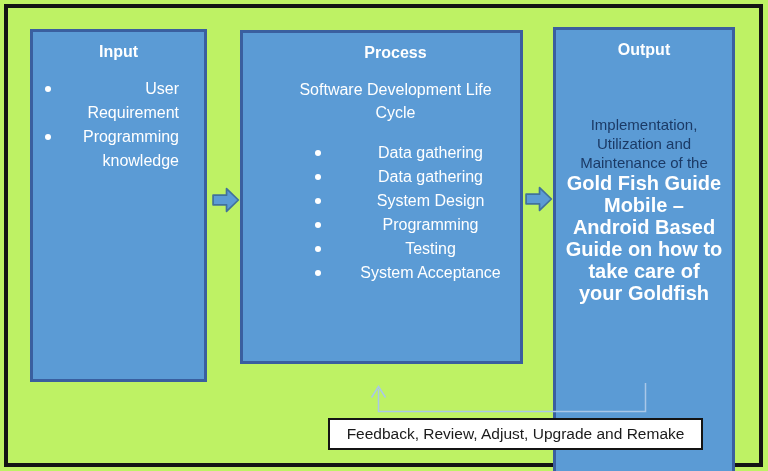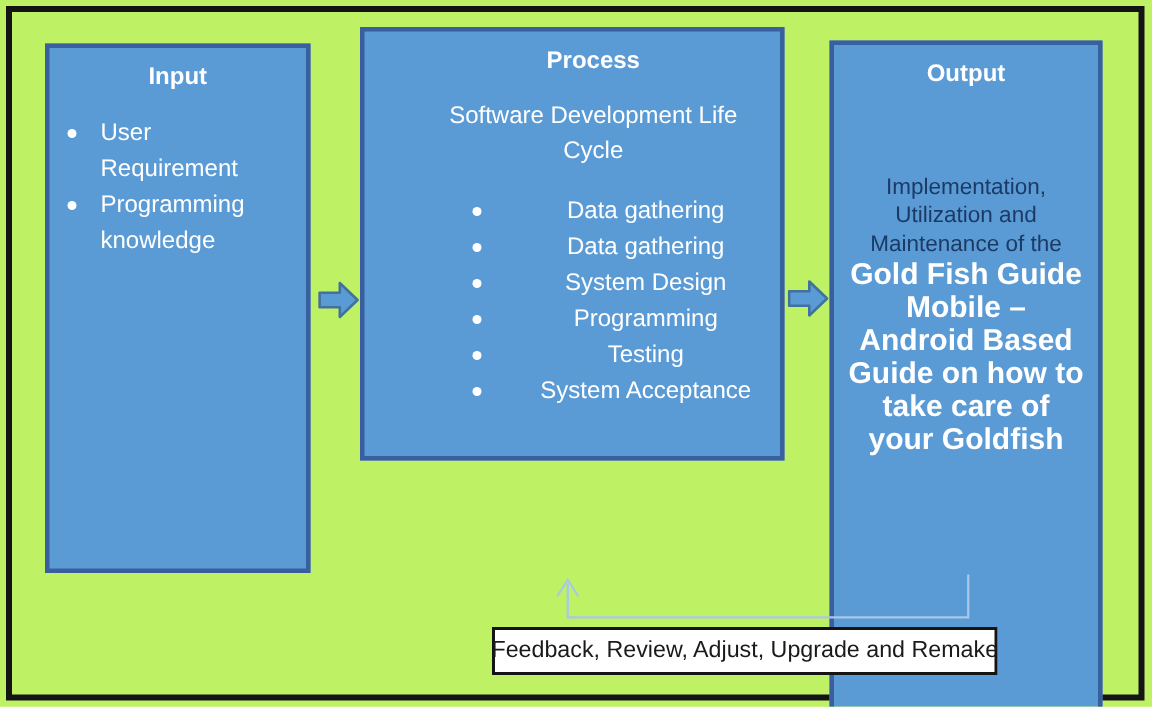--- a/index.html
+++ b/index.html
@@ -29,21 +29,21 @@
     text-align: center;
     font-size: 16px;
   }
   .box h2 {
     margin: 10px 0 0 0;
     font-size: 16px;
     font-weight: bold;
     line-height: 19px;
   }
   .input-box  { left: 30px;  top: 29px; width: 177px; height: 353px; }
-  .process-box{ left: 240px; top: 18px; width: 283px; height: 289px; padding-left: 28px; }
+  .process-box{ left: 240px; top: 30px; width: 283px; height: 334px; padding-left: 28px; }
   .output-box { left: 553px; top: 27px; width: 182px; height: 459px; }
 
   ul.bullet-list {
     list-style: none;
     margin: 0; padding: 0;
     text-align: left;
   }
   ul.bullet-list li {
     position: relative;
     line-height: 24px;
@@ -53,20 +53,21 @@
     content: '';
     position: absolute;
     left: 2px; top: 9px;
     width: 6px; height: 6px;
     border-radius: 50%;
     background: var(--box-text, #ffffff);
   }
   .input-box ul.bullet-list {
     margin: 16px 0 0 10px;
     width: 134px;
+    text-align: right;
   }
   .input-box ul.bullet-list li { padding-left: 24px; width: 112px; }
   .process-box .subtitle {
     margin-top: 16px;
     line-height: 23px;
     white-space: pre-line;
   }
   .process-box ul.bullet-list { margin: 17px 0 0 42px; text-align: center; }
   .process-box ul.bullet-list li { padding-left: 28px; }
 
@@ -106,21 +107,21 @@
   }
   .connector-overlay path {
     fill: none;
     stroke: var(--connector, #A9C7E8);
     stroke-width: 1.5;
   }
 
   .feedback-box {
     position: absolute;
     left: 328px; top: 418px;
-    width: 337px; height: 32px;
+    width: 375px; height: 32px;
     box-sizing: border-box;
     background: #ffffff;
     border: 2px solid var(--frame, #1A1A1A);
     display: flex;
     align-items: center;
     justify-content: center;
     font-size: 15.5px;
     color: var(--feedback-text, #1A1A1A);
     white-space: nowrap;
   }

